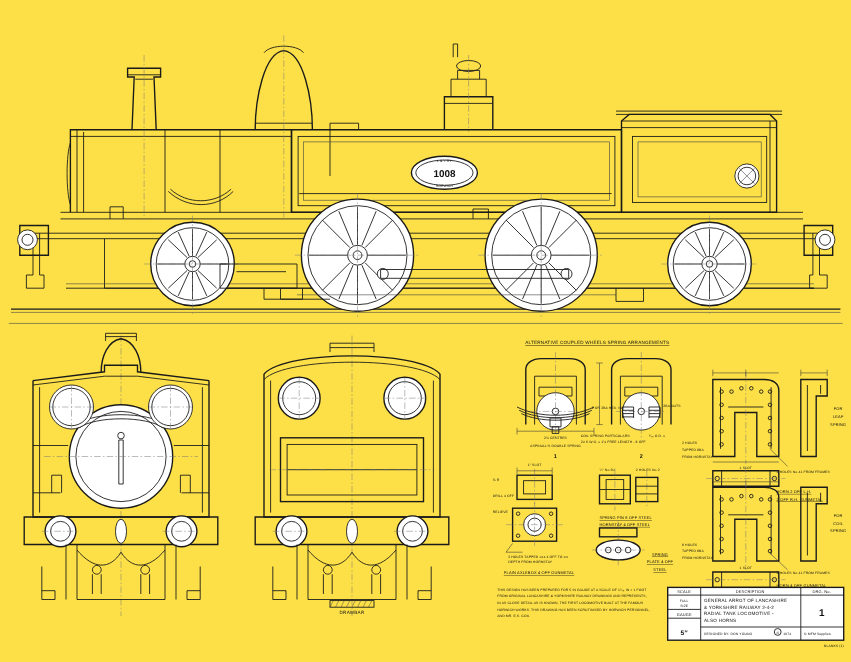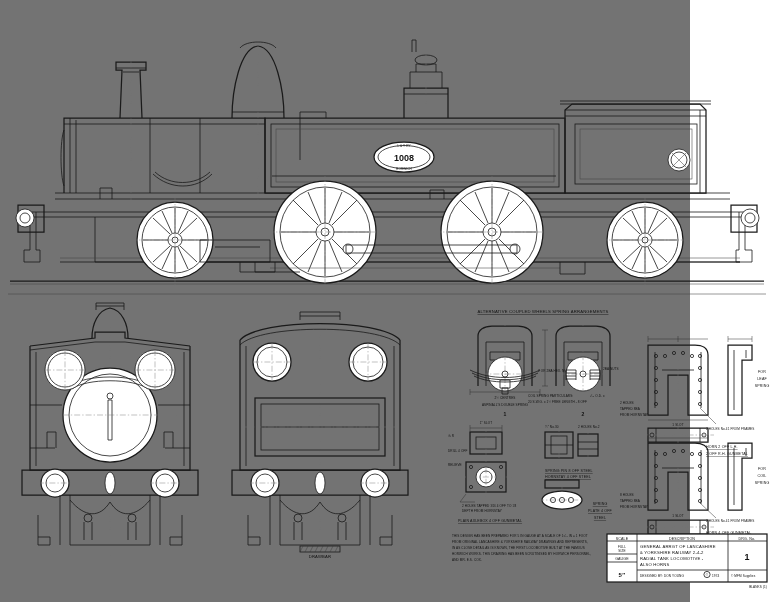--- a/index.html
+++ b/index.html
@@ -1,18 +1,18 @@
 <!DOCTYPE html>
 <html><head>
 <meta charset="utf-8">
 <style>
   html,body{margin:0;padding:0;background:#ffffff;}
   body{width:774px;height:602px;overflow:hidden;
        font-family:"Liberation Sans","DejaVu Sans",sans-serif;color:#000;}
-  #sheet{position:relative;width:690px;height:602px;background:#737373;}
+  #sheet{position:relative;width:774px;height:602px;background:#fde047;}
   svg{display:block;}
   .ln{stroke:#1a1a1a;fill:none;stroke-width:.8;}
   .lnT{stroke:#1a1a1a;fill:none;stroke-width:1.25;}
   .lnF{stroke:#444;fill:none;stroke-width:.55;}
   .cl{stroke:#777;fill:none;stroke-width:.45;stroke-dasharray:6 2 1.4 2;}
   .dim{stroke:#333;fill:none;stroke-width:.5;}
   .hatch{stroke:#333;fill:none;stroke-width:.4;}
   .wht{fill:#ffffff;}
   text{font-family:"Liberation Sans","DejaVu Sans",sans-serif;fill:#111;}
   .t3{font-size:3.1px;letter-spacing:.1px;}

